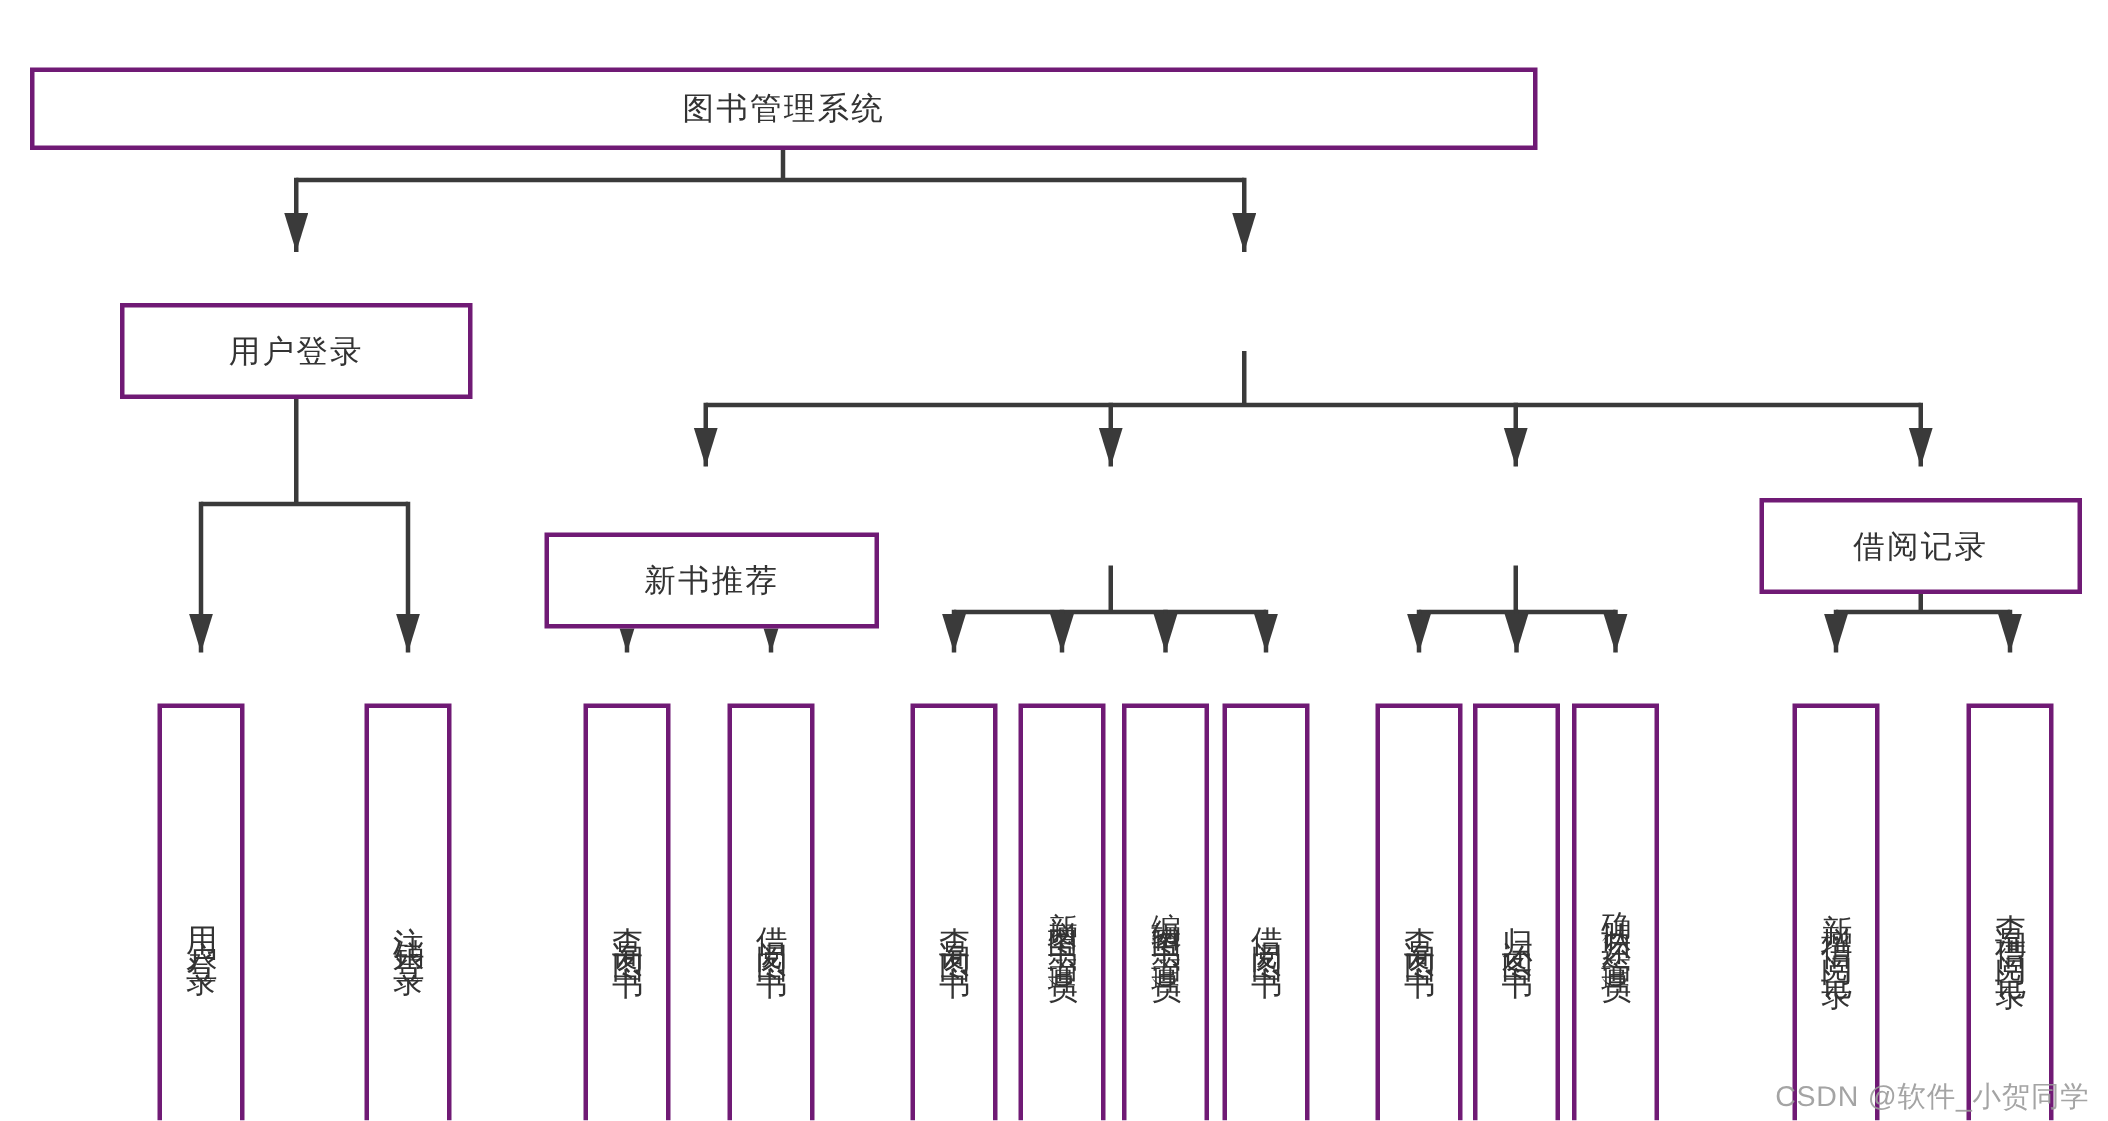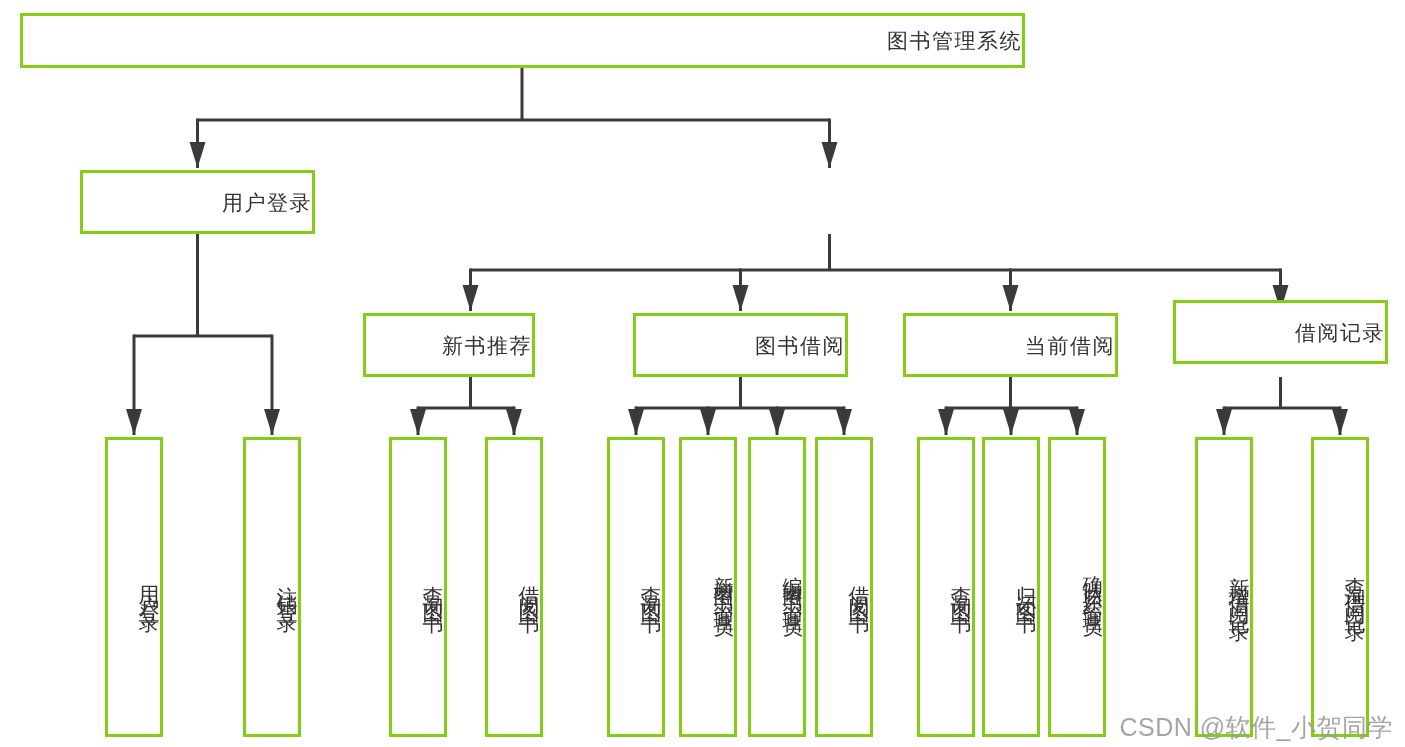--- a/index.html
+++ b/index.html
@@ -2,34 +2,34 @@
 <html><head>
 <meta charset="utf-8">
 <style>
   html,body{margin:0;padding:0;background:#ffffff;}
   .stage{
     position:relative;width:1405px;height:747px;background:#ffffff;
     font-family:"Liberation Sans","DejaVu Sans",sans-serif;overflow:hidden;
   }
   .connectors{position:absolute;left:0;top:0;width:1405px;height:747px;}
   .node{
-    position:absolute;box-sizing:border-box;border:3px solid #84cc16;background:#ffffff;
-    display:flex;align-items:center;justify-content:flex-end;z-index:2;
+    position:absolute;box-sizing:border-box;border:3px solid #701a75;background:#ffffff;
+    display:flex;align-items:center;justify-content:center;z-index:2;margin-top:32px;
   }
   .node .lbl{
     color:#333333;font-size:21px;letter-spacing:1.5px;white-space:nowrap;line-height:1;
   }
   .node.leaf .lbl{
     writing-mode:vertical-rl;text-orientation:mixed;
     letter-spacing:9px;white-space:normal;line-height:1;
   }
   .node.leaf.long .lbl{letter-spacing:6px;font-size:20px;}
   .watermark{
     position:absolute;right:12px;bottom:3px;z-index:5;
-    color:#9b9b9b;font-size:25px;letter-spacing:0.5px;opacity:0.9;
+    color:#9b9b9b;font-size:19px;letter-spacing:0.5px;opacity:0.9;
   }
 </style>
 </head>
 <body>
 
 <div class="stage">
 
   <svg class="connectors" viewBox="0 0 1405 747">
     <defs>
       <marker id="arw" markerUnits="userSpaceOnUse" markerWidth="27" markerHeight="17" refX="26" refY="8" orient="auto">
@@ -81,28 +81,22 @@
   </svg>
 
   <div class="node" style="left:20px;top:13px;width:1005px;height:55px">
     <span class="lbl">图书管理系统</span>
   </div>
 
   <div class="node" style="left:80px;top:170px;width:235px;height:64px">
     <span class="lbl">用户登录</span>
   </div>
 
-  <div class="node" style="left:363px;top:313px;width:172px;height:64px">
+  <div class="node" style="left:363px;top:323px;width:223px;height:64px">
     <span class="lbl">新书推荐</span>
-  </div>
-  <div class="node" style="left:633px;top:313px;width:215px;height:64px">
-    <span class="lbl">图书借阅</span>
-  </div>
-  <div class="node" style="left:903px;top:313px;width:215px;height:64px">
-    <span class="lbl">当前借阅</span>
   </div>
   <div class="node" style="left:1173px;top:300px;width:215px;height:64px">
     <span class="lbl">借阅记录</span>
   </div>
 
   <div class="node leaf" style="left:105px;top:437px;width:58px;height:300px">
     <span class="lbl">用户登录</span>
   </div>
   <div class="node leaf" style="left:243px;top:437px;width:58px;height:300px">
     <span class="lbl">注销登录</span>

